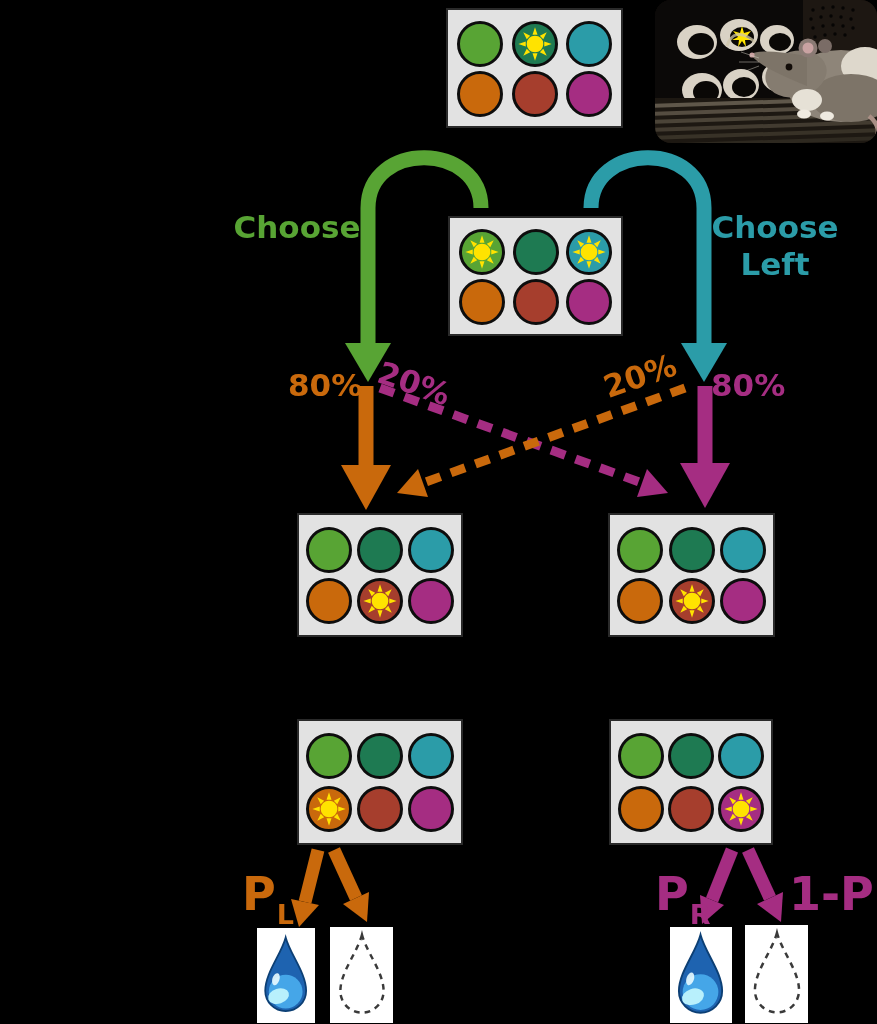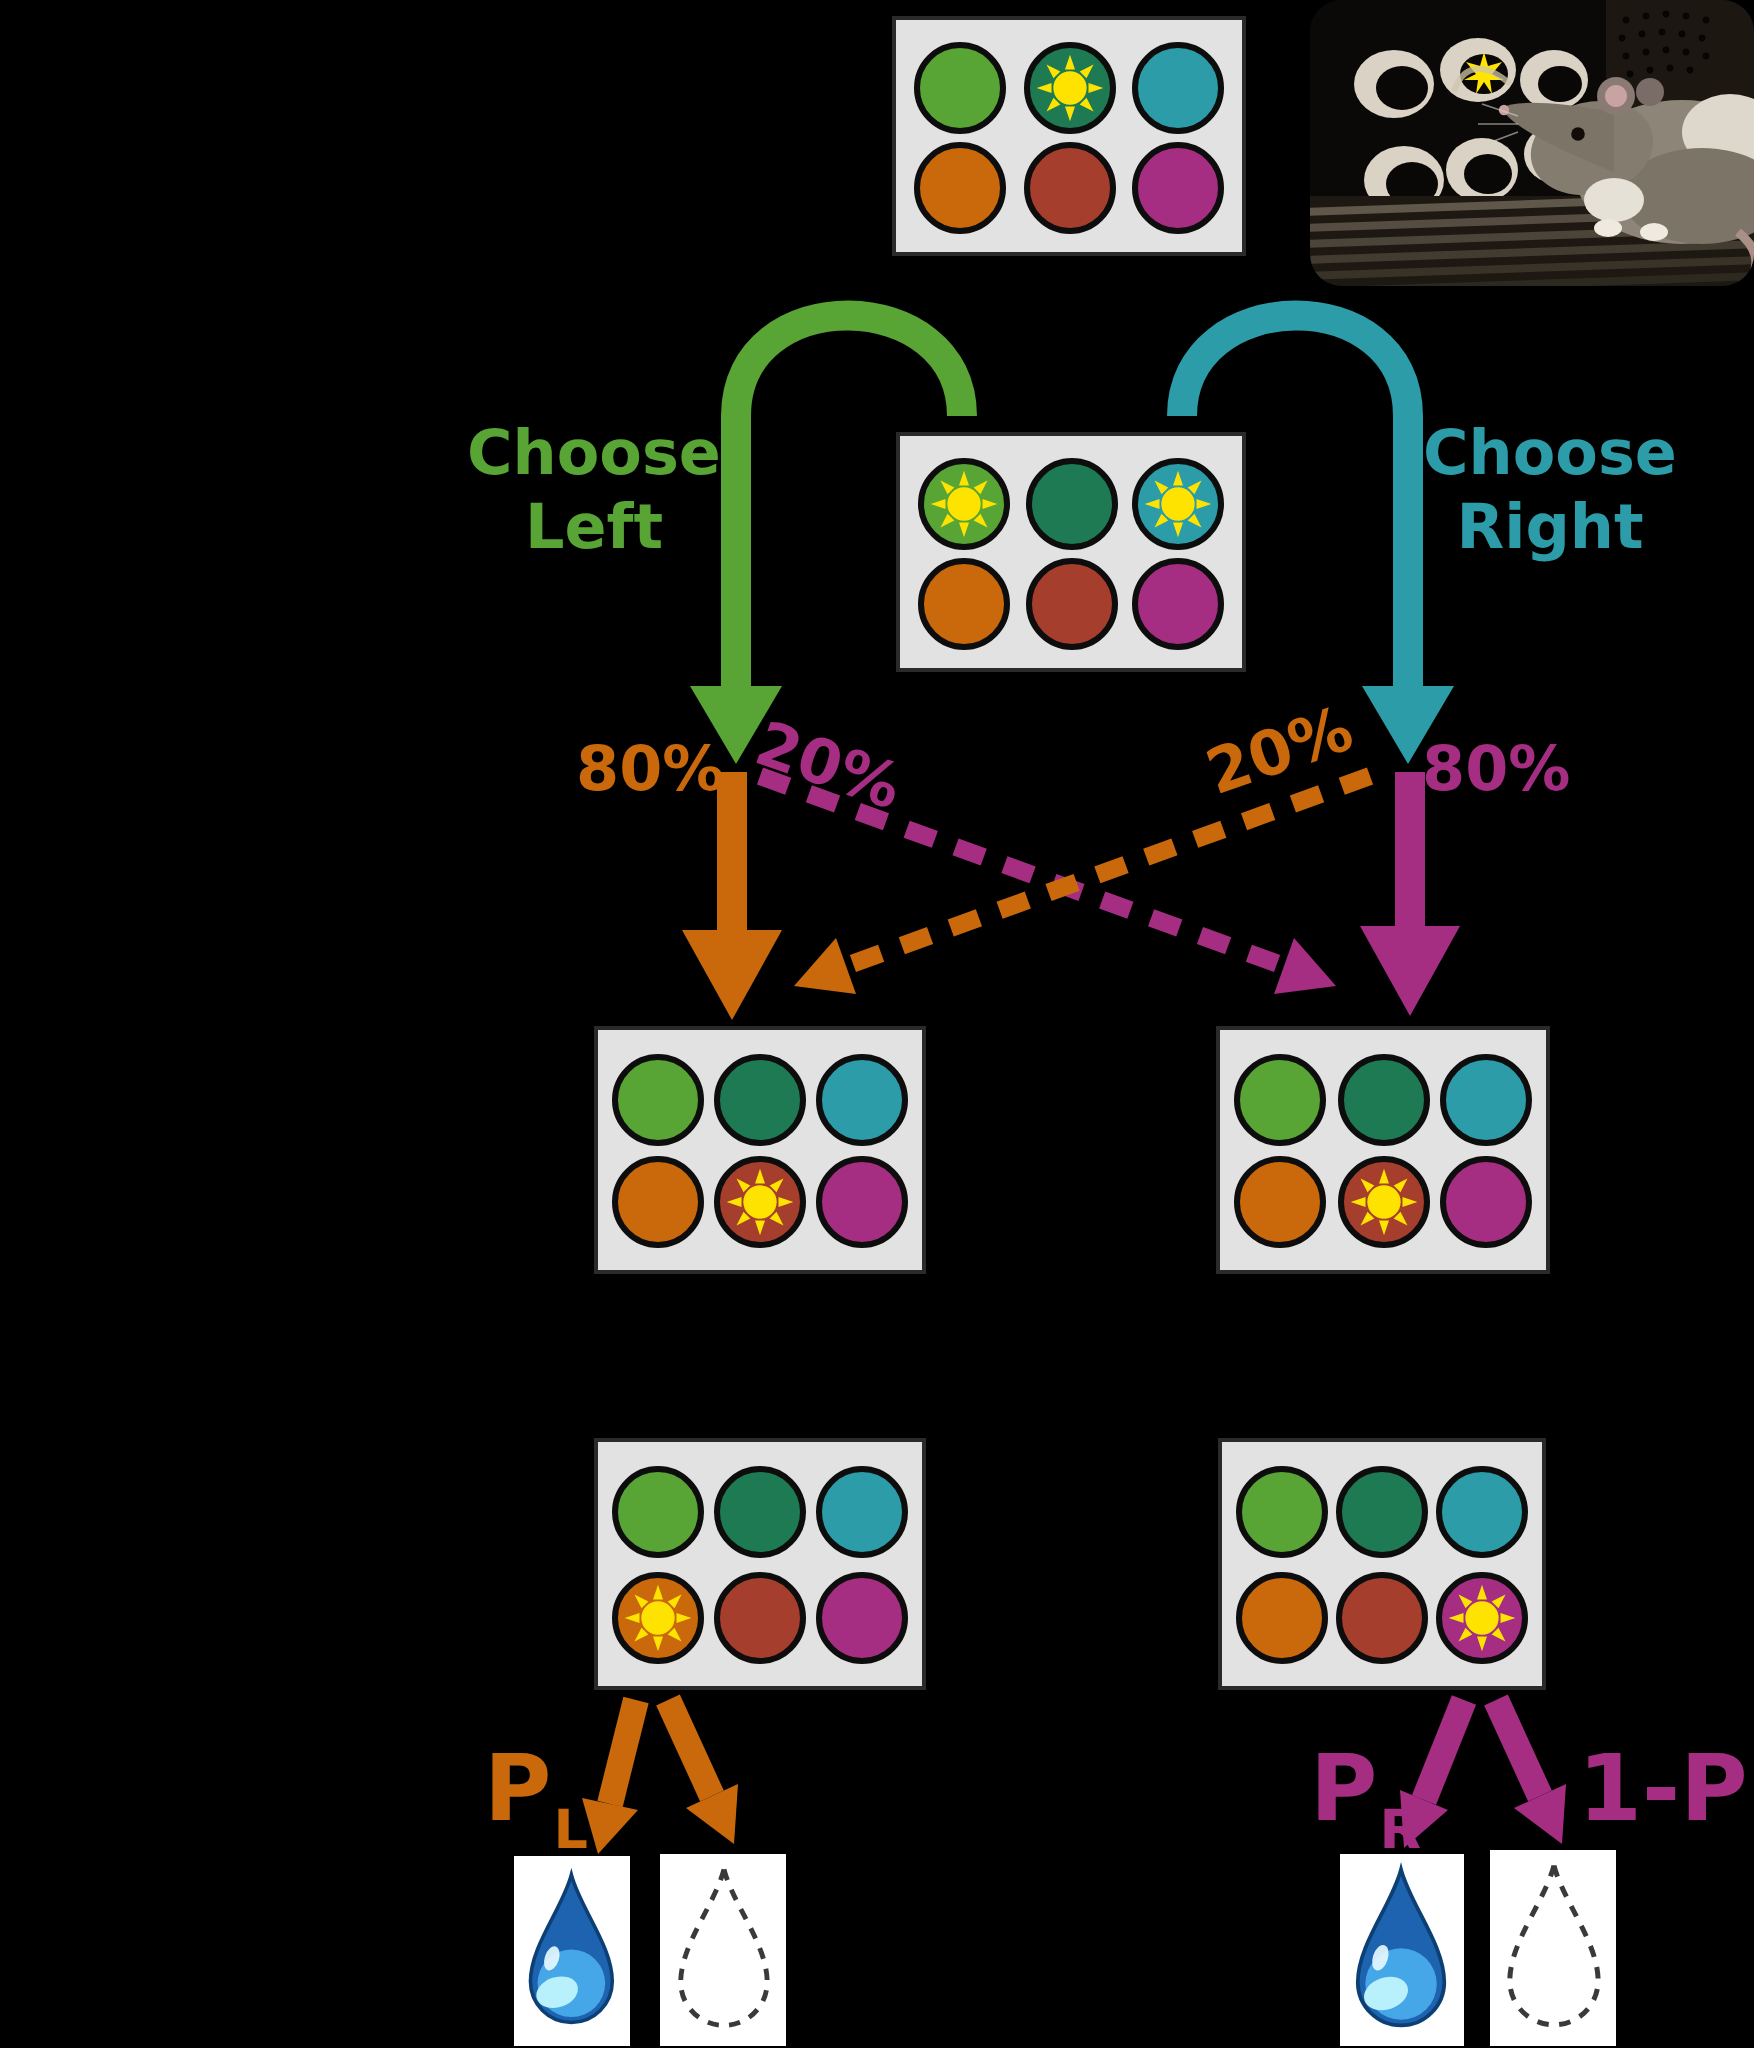--- a/index.html
+++ b/index.html
@@ -289,25 +289,24 @@
         <ellipse cx="149" cy="114" rx="7" ry="4.5" fill="#efeae0"></ellipse>
         <ellipse cx="172" cy="116" rx="7" ry="4.5" fill="#efeae0"></ellipse>
         <path d="M 214 116 C 224 124 226 134 218 142" stroke="#a98f85" stroke-width="4.5" fill="none"></path>
         <path d="M 104 58 L 86 52 M 104 62 L 84 62 M 104 66 L 88 72" stroke="#d8d2c6" stroke-width="0.8" opacity="0.6" fill="none"></path>
       </g>
     </svg>
   </div>
 
   <div class="lbl choose green-t" style="left:217px;top:209px;">
     <div>Choose</div>
-    <div>Left</div>
   </div>
   <div class="lbl choose teal-t" style="left:695px;top:209px;">
     <div>Choose</div>
-    <div>Right</div>
+    <div>Left</div>
   </div>
 
   <div class="lbl pct orange-t" style="left:288px;top:370px;">80%</div>
   <div class="lbl pct magenta-t rot-l" style="left:384px;top:357px;">20%</div>
   <div class="lbl pct orange-t rot-r" style="left:610px;top:372px;">20%</div>
   <div class="lbl pct magenta-t" style="left:711px;top:370px;">80%</div>
 
   <div class="lbl plabel orange-t" style="left:242px;top:871px;">
     <span>P</span><span class="sub">L</span>
   </div>

